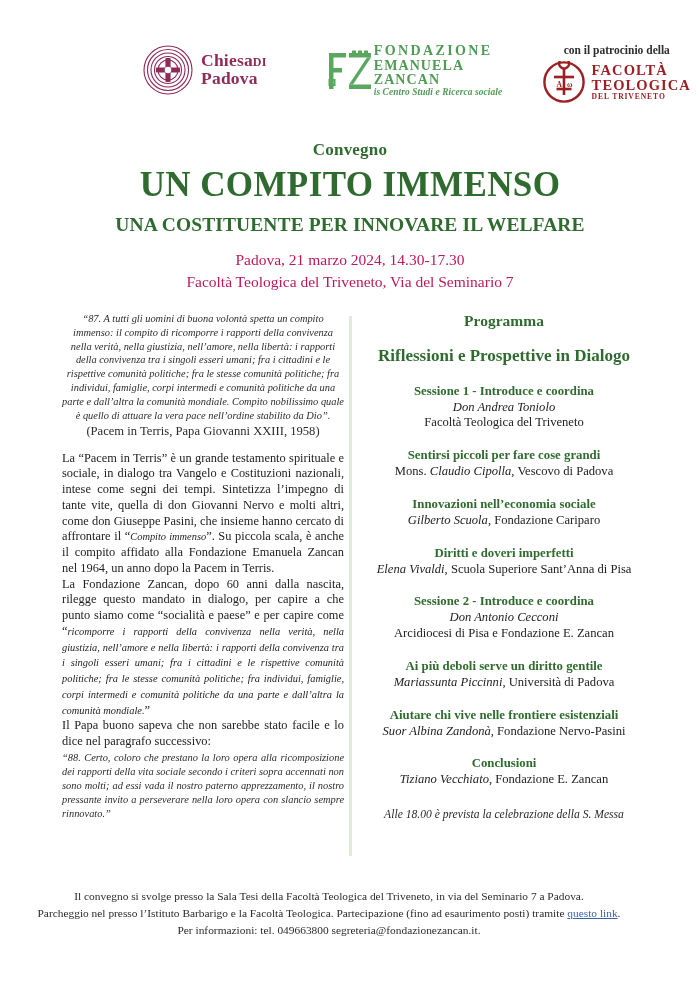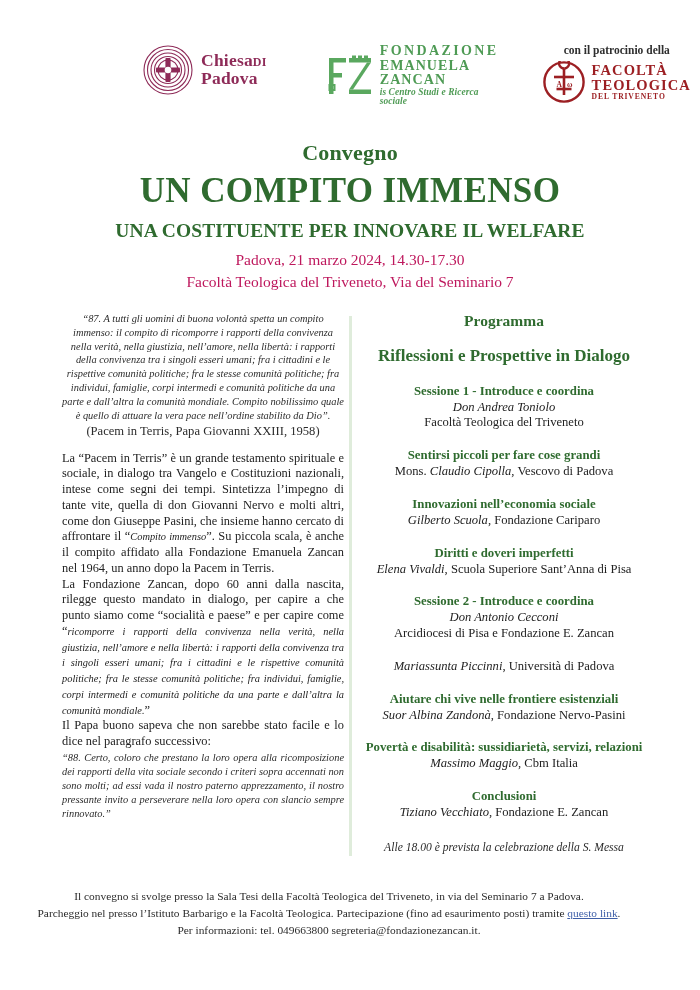--- a/index.html
+++ b/index.html
@@ -40,21 +40,21 @@
   .chiesa-mark { width: 52px; height: 52px; flex: 0 0 52px; }
   .chiesa-text {
     color: #8e2b58;
     font-family: "Liberation Serif", serif;
     line-height: 1.02;
   }
   .chiesa-l1 { font-size: 17.5px; letter-spacing: .2px; }
   .chiesa-l1 .sm { font-size: 12px; }
   .chiesa-l2 { font-size: 17.5px; letter-spacing: .2px; }
 
-  .zancan-wrap { display: flex; align-items: center; gap: 6px; }
+  .zancan-wrap { display: flex; align-items: center; }
   .zancan-mark { width: 46px; height: 42px; flex: 0 0 46px; }
   .zancan-text { color: #4f9b55; line-height: 1.04; }
   .zancan-l1 { font-size: 14px; letter-spacing: 2.4px; }
   .zancan-l2 { font-size: 14px; letter-spacing: 1.1px; }
   .zancan-l3 { font-size: 9.4px; font-style: italic; letter-spacing: .1px; }
 
   .patro-line {
     font-size: 11.5px;
     color: #2f2f2f;
     margin-bottom: 5px;
@@ -69,21 +69,21 @@
 
   
   .title-block {
     position: absolute;
     top: 140px;
     left: 0;
     width: 700px;
     text-align: center;
   }
   .kicker {
-    font-size: 22px;
+    font-size: 17px;
     font-weight: bold;
     color: #2f6b2f;
     letter-spacing: .2px;
   }
   .main-title {
     font-size: 35px;
     font-weight: bold;
     color: #2f6b2f;
     letter-spacing: .4px;
     margin-top: 6px;
@@ -362,32 +362,29 @@
       <div class="item-speaker"><span class="nm">Elena Vivaldi</span><span>, Scuola Superiore Sant’Anna di Pisa</span></div>
     </div>
 
     <div class="prog-item">
       <div class="item-title">Sessione 2 - Introduce e coordina</div>
       <div class="item-speaker"><span class="nm">Don Antonio Cecconi</span></div>
       <div class="item-affil">Arcidiocesi di Pisa e Fondazione E. Zancan</div>
     </div>
 
     <div class="prog-item">
+      <div class="item-title">Ai più deboli serve un diritto gentile</div>
       <div class="item-speaker"><span class="nm">Mariassunta Piccinni</span><span>, Università di Padova</span></div>
     </div>
 
     <div class="prog-item">
       <div class="item-title">Aiutare chi vive nelle frontiere esistenziali</div>
       <div class="item-speaker"><span class="nm">Suor Albina Zandonà</span><span>, Fondazione Nervo-Pasini</span></div>
     </div>
 
-    <div class="prog-item">
-      <div class="item-title">Povertà e disabilità: sussidiarietà, servizi, relazioni</div>
-      <div class="item-speaker"><span class="nm">Massimo Maggio</span><span>, Cbm Italia</span></div>
-    </div>
 
     <div class="prog-item">
       <div class="item-title">Conclusioni</div>
       <div class="item-speaker"><span class="nm">Tiziano Vecchiato</span><span>, Fondazione E. Zancan</span></div>
     </div>
 
     <div class="messa-note">Alle 18.00 è prevista la celebrazione della S. Messa</div>
   </div>
 </div>
 

